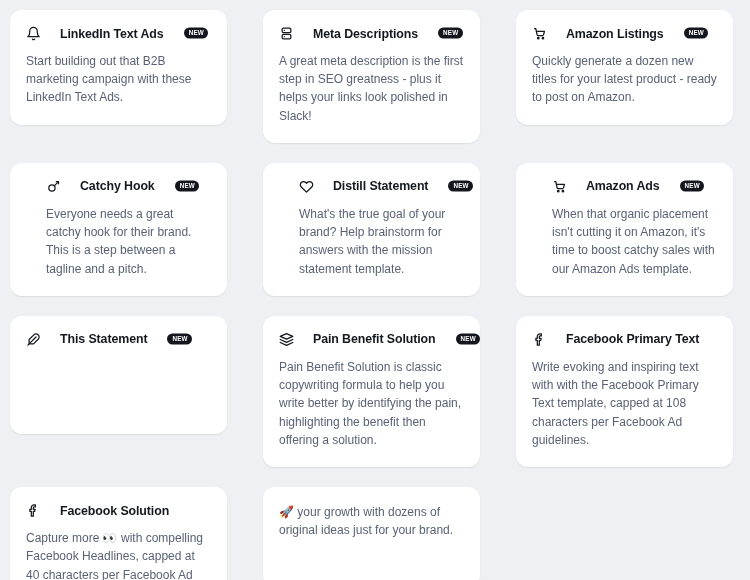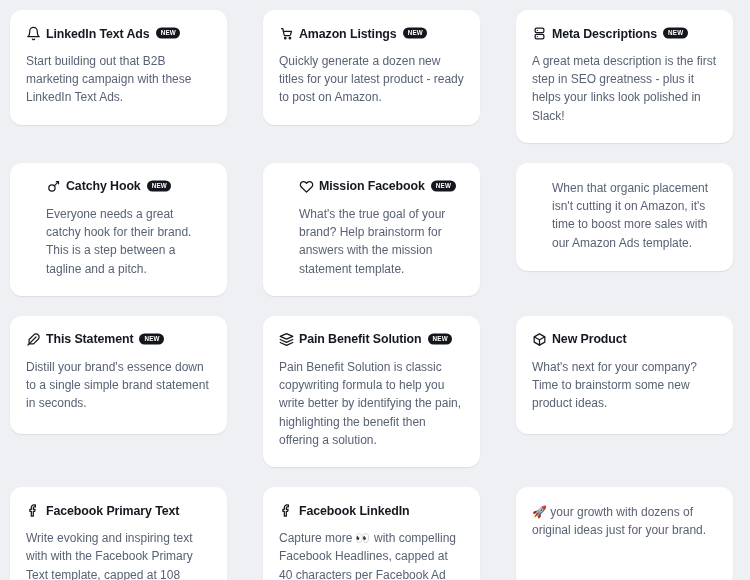--- a/index.html
+++ b/index.html
@@ -27,21 +27,21 @@
     padding: 16px 16px 18px 16px;
     box-shadow: 0 1px 2px rgba(16,24,40,0.05), 0 1px 1px rgba(16,24,40,0.03);
   }
   .card.r1 { min-height: 98px; }
   .card.r2 { min-height: 108px; padding-left: 36px; }
   .card.r3 { min-height: 118px; }
   .card.r4 { min-height: 100px; }
   .card-head {
     display: flex;
     align-items: center;
-    gap: 5px;
+    gap: 19px;
     margin-bottom: 11px;
   }
   .icon {
     width: 15px;
     height: 15px;
     flex: 0 0 15px;
     display: inline-flex;
     align-items: center;
     justify-content: center;
     color: #14181f;
@@ -93,47 +93,47 @@
       <span class="card-title">LinkedIn Text Ads</span>
       <span class="badge">NEW</span>
     </div>
     <div class="card-body">Start building out that B2B marketing campaign with these LinkedIn Text Ads.</div>
   </div>
 
   <div class="card r1">
     <div class="card-head">
       <span class="icon">
         <svg viewBox="0 0 24 24" fill="none" stroke="currentColor" stroke-width="2" stroke-linecap="round" stroke-linejoin="round">
+            <rect x="5" y="3.5" width="14" height="7" rx="2.2"></rect>
+            <rect x="5" y="13.5" width="14" height="7" rx="2.2"></rect>
+            <path d="M8.5 7h.01M8.5 17h.01"></path>
+          </svg>
+      </span>
+      <span class="card-title">Meta Descriptions</span>
+      <span class="badge">NEW</span>
+    </div>
+    <div class="card-body">A great meta description is the first step in SEO greatness - plus it helps your links look polished in Slack!</div>
+  </div>
+
+  <div class="card r1">
+    <div class="card-head">
+      <span class="icon">
+        <svg viewBox="0 0 24 24" fill="none" stroke="currentColor" stroke-width="2" stroke-linecap="round" stroke-linejoin="round">
             <path d="M4 4h2l2.2 10.2a1.5 1.5 0 0 0 1.5 1.2h7.6"></path>
             <path d="M7.2 8.5H20l-1.6 5.5"></path>
             <circle cx="10" cy="19.5" r="1.2"></circle>
             <circle cx="17.5" cy="19.5" r="1.2"></circle>
           </svg>
       </span>
       <span class="card-title">Amazon Listings</span>
       <span class="badge">NEW</span>
     </div>
     <div class="card-body">Quickly generate a dozen new titles for your latest product - ready to post on Amazon.</div>
   </div>
 
-  <div class="card r1">
-    <div class="card-head">
-      <span class="icon">
-        <svg viewBox="0 0 24 24" fill="none" stroke="currentColor" stroke-width="2" stroke-linecap="round" stroke-linejoin="round">
-            <rect x="5" y="3.5" width="14" height="7" rx="2.2"></rect>
-            <rect x="5" y="13.5" width="14" height="7" rx="2.2"></rect>
-            <path d="M8.5 7h.01M8.5 17h.01"></path>
-          </svg>
-      </span>
-      <span class="card-title">Meta Descriptions</span>
-      <span class="badge">NEW</span>
-    </div>
-    <div class="card-body">A great meta description is the first step in SEO greatness - plus it helps your links look polished in Slack!</div>
-  </div>
-
   <div class="card r2">
     <div class="card-head">
       <span class="icon">
         <svg viewBox="0 0 24 24" fill="none" stroke="currentColor" stroke-width="2" stroke-linecap="round" stroke-linejoin="round">
             <circle cx="9.5" cy="14.5" r="5"></circle>
             <path d="M13.2 11L20 4.2"></path>
             <path d="M16.5 4.2H20V7.7"></path>
           </svg>
       </span>
       <span class="card-title">Catchy Hook</span>
@@ -142,93 +142,91 @@
     <div class="card-body">Everyone needs a great catchy hook for their brand. This is a step between a tagline and a pitch.</div>
   </div>
 
   <div class="card r2">
     <div class="card-head">
       <span class="icon">
         <svg viewBox="0 0 24 24" fill="none" stroke="currentColor" stroke-width="2" stroke-linecap="round" stroke-linejoin="round">
             <path d="M20.4 5.6a5 5 0 0 0-7.1 0L12 6.9l-1.3-1.3a5 5 0 1 0-7.1 7.1L12 21l8.4-8.3a5 5 0 0 0 0-7.1z"></path>
           </svg>
       </span>
-      <span class="card-title">Mission Facebook</span>
+      <span class="card-title">Distill Statement</span>
       <span class="badge">NEW</span>
     </div>
     <div class="card-body">What's the true goal of your brand? Help brainstorm for answers with the mission statement template.</div>
   </div>
 
   <div class="card r2">
-    <div class="card-body">When that organic placement isn't cutting it on Amazon, it's time to boost more sales with our Amazon Ads template.</div>
+    <div class="card-head">
+      <span class="icon">
+        <svg viewBox="0 0 24 24" fill="none" stroke="currentColor" stroke-width="2" stroke-linecap="round" stroke-linejoin="round">
+            <path d="M4 4h2l2.2 10.2a1.5 1.5 0 0 0 1.5 1.2h7.6"></path>
+            <path d="M7.2 8.5H20l-1.6 5.5"></path>
+            <circle cx="10" cy="19.5" r="1.2"></circle>
+            <circle cx="17.5" cy="19.5" r="1.2"></circle>
+          </svg>
+      </span>
+      <span class="card-title">Amazon Ads</span>
+      <span class="badge">NEW</span>
+    </div>
+    <div class="card-body">When that organic placement isn't cutting it on Amazon, it's time to boost catchy sales with our Amazon Ads template.</div>
   </div>
 
   <div class="card r3">
     <div class="card-head">
       <span class="icon">
         <svg viewBox="0 0 24 24" fill="none" stroke="currentColor" stroke-width="2" stroke-linecap="round" stroke-linejoin="round">
             <path d="M19.5 4.5a4.9 4.9 0 0 0-7 0L5 12v7h7l7.5-7.5a4.9 4.9 0 0 0 0-7z"></path>
             <path d="M16 8L3 21"></path>
           </svg>
       </span>
       <span class="card-title">This Statement</span>
       <span class="badge">NEW</span>
     </div>
-    <div class="card-body">Distill your brand's essence down to a single simple brand statement in seconds.</div>
   </div>
 
   <div class="card r3">
     <div class="card-head">
       <span class="icon">
         <svg viewBox="0 0 24 24" fill="none" stroke="currentColor" stroke-width="2" stroke-linecap="round" stroke-linejoin="round">
             <path d="M12 2.5L22 7l-10 4.5L2 7z"></path>
             <path d="M2 12l10 4.5L22 12"></path>
             <path d="M2 16.8l10 4.5 10-4.5"></path>
           </svg>
       </span>
       <span class="card-title">Pain Benefit Solution</span>
       <span class="badge">NEW</span>
     </div>
     <div class="card-body">Pain Benefit Solution is classic copywriting formula to help you write better by identifying the pain, highlighting the benefit then offering a solution.</div>
   </div>
 
-  <div class="card r3">
-    <div class="card-head">
-      <span class="icon">
-        <svg viewBox="0 0 24 24" fill="none" stroke="currentColor" stroke-width="2" stroke-linecap="round" stroke-linejoin="round">
-            <path d="M20.5 7.8v8.4L12 21l-8.5-4.8V7.8L12 3z"></path>
-            <path d="M3.8 7.9L12 12.4l8.2-4.5"></path>
-            <path d="M12 12.4V21"></path>
-          </svg>
-      </span>
-      <span class="card-title">New Product</span>
-    </div>
-    <div class="card-body">What's next for your company? Time to brainstorm some new product ideas.</div>
-  </div>
 
   <div class="card r4">
     <div class="card-head">
       <span class="icon">
         <svg viewBox="0 0 24 24" fill="none" stroke="currentColor" stroke-width="2" stroke-linecap="round" stroke-linejoin="round">
             <path d="M15 3h-2.2A4.3 4.3 0 0 0 8.5 7.3V10H6.2v3.2h2.3V21h3.2v-7.8H14l.6-3.2h-2.9V7.6c0-.9.4-1.4 1.4-1.4H15z"></path>
           </svg>
       </span>
       <span class="card-title">Facebook Primary Text</span>
     </div>
     <div class="card-body">Write evoking and inspiring text with with the Facebook Primary Text template, capped at 108 characters per Facebook Ad guidelines.</div>
   </div>
 
   <div class="card r4">
     <div class="card-head">
       <span class="icon">
         <svg viewBox="0 0 24 24" fill="none" stroke="currentColor" stroke-width="2" stroke-linecap="round" stroke-linejoin="round">
             <path d="M15 3h-2.2A4.3 4.3 0 0 0 8.5 7.3V10H6.2v3.2h2.3V21h3.2v-7.8H14l.6-3.2h-2.9V7.6c0-.9.4-1.4 1.4-1.4H15z"></path>
           </svg>
       </span>
-      <span class="card-title">Facebook LinkedIn</span>
+      <span class="card-title">Facebook Solution</span>
     </div>
     <div class="card-body"><span>Capture more </span><span class="emoji">👀</span><span> with compelling Facebook Headlines, capped at 40 characters per Facebook Ad guidelines.</span></div>
   </div>
 
   <div class="card r4">
     <div class="card-body"><span class="emoji">🚀</span><span> your growth with dozens of original ideas just for your brand.</span></div>
   </div>
 
   <div class="spacer"></div>
   <div class="spacer"></div>

